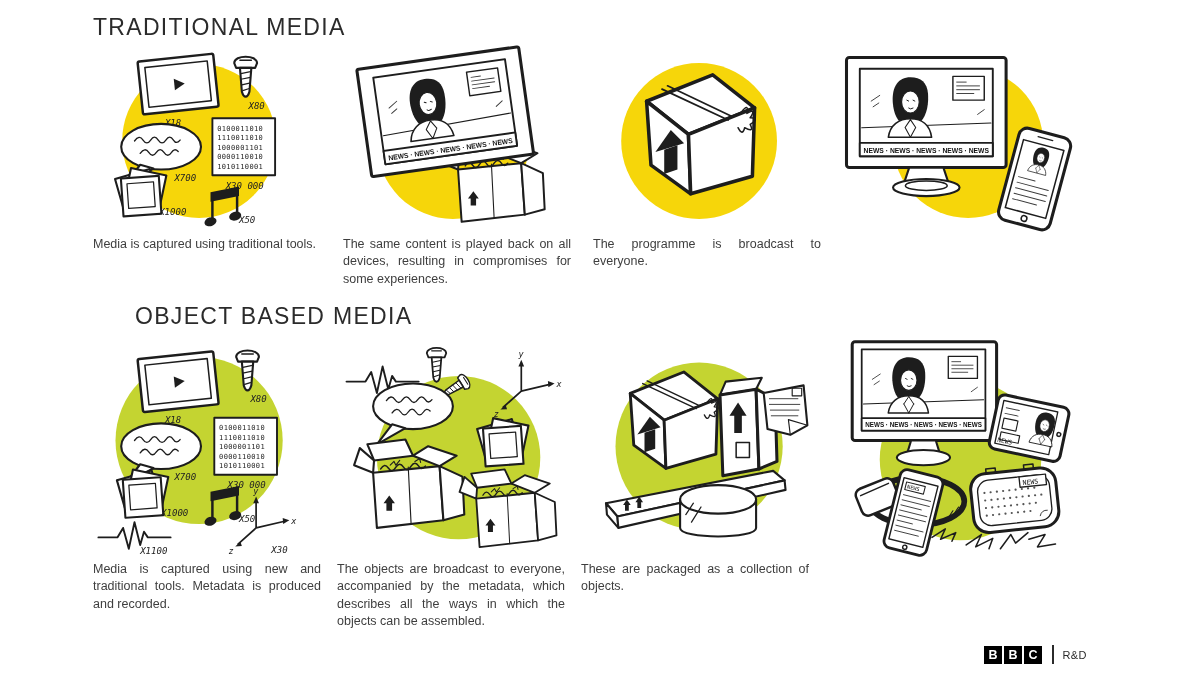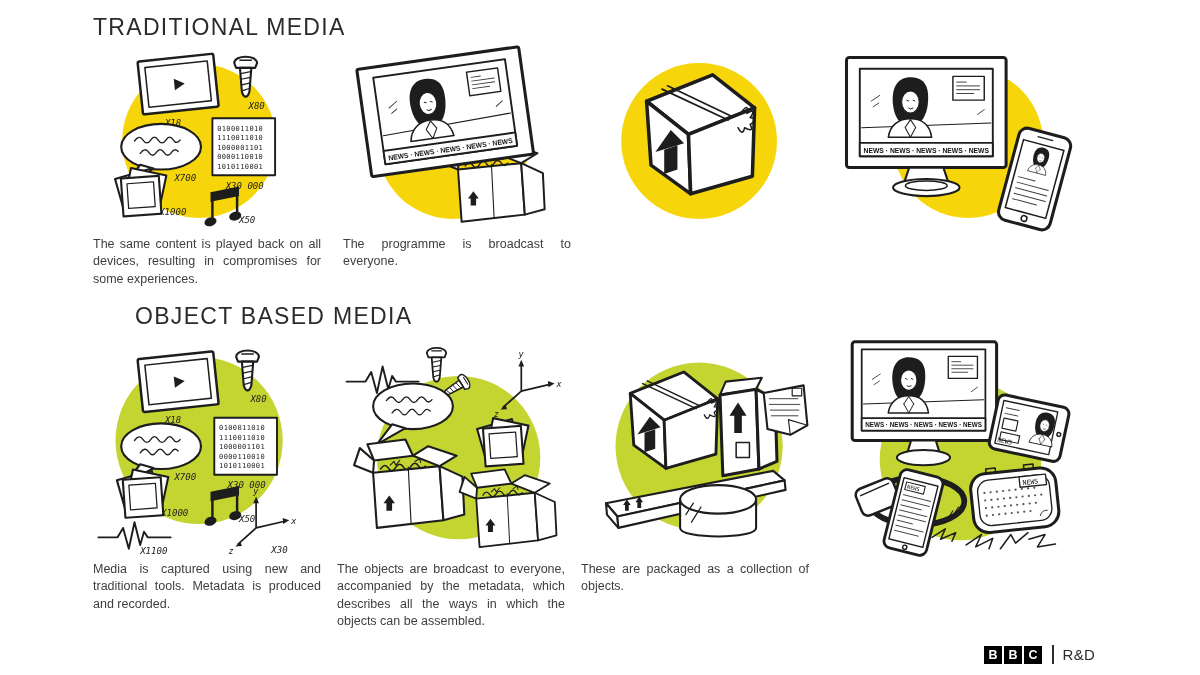--- a/index.html
+++ b/index.html
@@ -22,21 +22,21 @@
                  grid-template-columns:repeat(4,228px); column-gap:22px; }
   #cap-row-1 { top:236px; }
   #cap-row-2 { top:561px;gap:16px; }
   .caption { font-size:12.5px; line-height:1.38; color:#3e3e3e; text-align:justify; }
 
   .footer { position:absolute; top:645px; left:984px; display:flex; align-items:center; }
   .bbc-block { width:18px; height:18px; background:#000; color:#fff; font-weight:bold;
                font-size:12.5px; display:flex; align-items:center; justify-content:center;
                margin-right:2px; }
   .logo-divider { width:1.5px; height:19px; background:#2b2b2b; margin:0 9px 0 8px; }
-  .dept { font-size:15px; color:#2b2b2b; letter-spacing:.3px; }
+  .dept { font-size:11px; color:#2b2b2b; letter-spacing:.3px; }
 
   
   .sk  { fill:#fff; stroke:#1d1d1d; stroke-width:2.2; stroke-linejoin:round; stroke-linecap:round; }
   .skb { fill:#fff; stroke:#1d1d1d; stroke-width:3.2; stroke-linejoin:round; stroke-linecap:round; }
   .skl { fill:none; stroke:#1d1d1d; stroke-width:1.6; stroke-linejoin:round; stroke-linecap:round; }
   .skt { fill:none; stroke:#3a3a3a; stroke-width:1;   stroke-linecap:round; }
   .skf { fill:#1d1d1d; stroke:none; }
   .hand { font:italic 9.5px "DejaVu Sans Mono", monospace; fill:#222; }
   .tickertext { font:bold 7.5px "Liberation Sans", sans-serif; fill:#111; }
   .bintext { font:7.4px "DejaVu Sans Mono", monospace; fill:#222; letter-spacing:.4px; }
@@ -229,20 +229,21 @@
           <ellipse class="skl" cx="94" cy="147" rx="22" ry="5"></ellipse>
         </g>
         <g transform="rotate(15 208 140)">
             <use href="#sk-phone-video" x="180" y="90"></use>
           </g>
       </svg>
     </figure>
   </div>
 
   <div id="cap-row-1" class="caption-row">
+    <p class="caption">Media is captured using traditional tools.</p>
     <p class="caption">The same content is played back on all devices, resulting in compromises for some experiences.</p>
     <p class="caption">The programme is broadcast to everyone.</p>
   </div>
 
   <h1 id="title-2" class="sec-title">OBJECT BASED MEDIA</h1>
 
   <div id="illus-row-2" class="illus-row">
 
     <figure class="illus">
       <svg viewBox="0 0 240 232">

